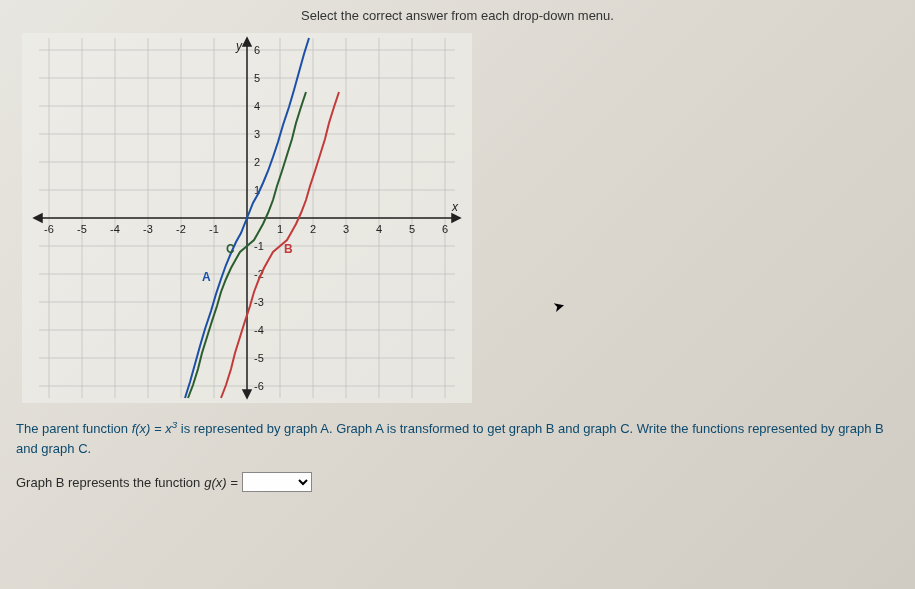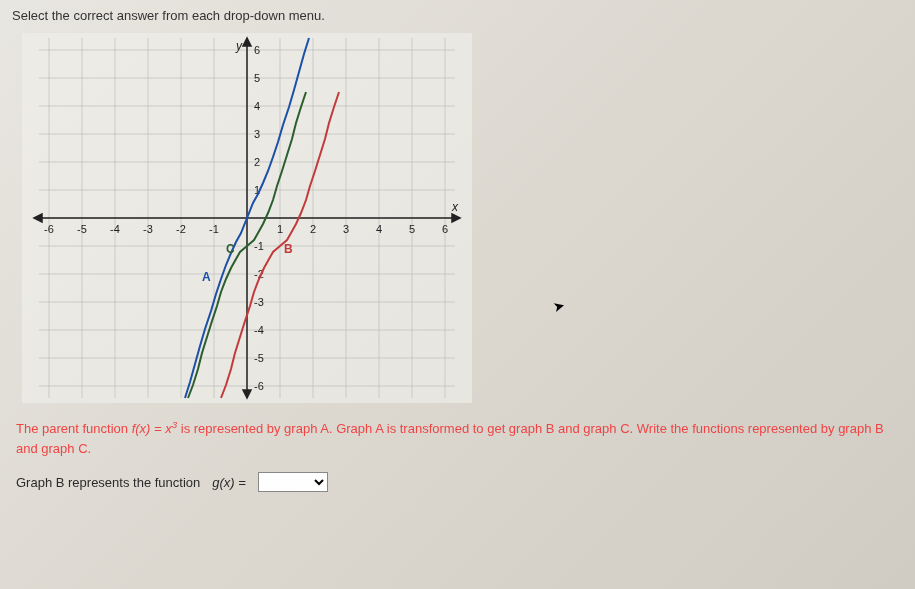--- a/index.html
+++ b/index.html
@@ -10,48 +10,49 @@
       height: 589px;
       padding: 8px 12px;
       color: #2a2a2a;
       overflow: hidden;
       position: relative;
     }
     .instruction {
       font-size: 13px;
       color: #333;
       margin-bottom: 10px;
+      text-align: center;
     }
     .graph-container {
       width: 450px;
       height: 370px;
       position: relative;
       margin-left: 10px;
       margin-bottom: 15px;
     }
     .graph-svg {
       width: 100%;
       height: 100%;
     }
     .explanation {
       font-size: 13px;
-      color: #ef4444;
+      color: #0c4a6e;
       line-height: 1.5;
       margin: 10px 0 14px 4px;
     }
     .answer-lines {
       margin-left: 4px;
     }
     .answer-line {
       font-size: 13px;
       color: #2a2a2a;
       margin-bottom: 4px;
       display: flex;
       align-items: center;
-      gap: 12px;
+      gap: 4px;
     }
     select.dropdown {
       width: 70px;
       height: 20px;
       border: 1px solid #888;
       background: #fefefe;
       font-size: 12px;
     }
     sup { font-size: 0.75em; }
     .cursor {

